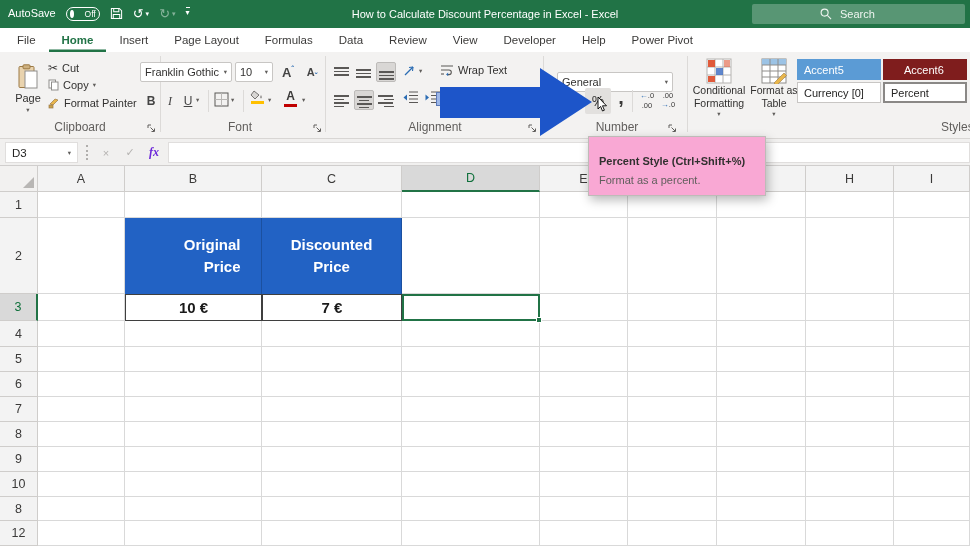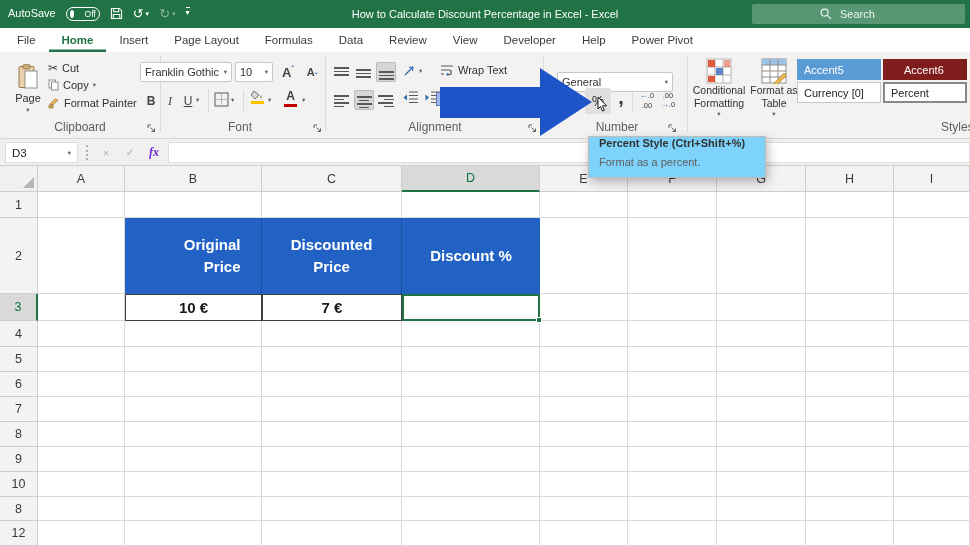--- a/index.html
+++ b/index.html
@@ -70,21 +70,21 @@
   .vline { position:absolute; top:0; width:1px; height:354px; background:#d9d9d9; }
   .hline { position:absolute; left:0; height:1px; width:932px; background:#d9d9d9; }
   .thdr-block { position:absolute; z-index:2; display:flex; }
   .thdr-cell { display:flex; align-items:center; justify-content:center; font-weight:700; font-size:15px; line-height:1.45; text-align:center; }
   .thdr-cell span { display:inline-block; max-width:95px; }
   .tval { position:absolute; z-index:2; display:flex; align-items:center; justify-content:center; font-weight:700; font-size:15px; color:#1a1a1a; background:#fff; border:1px solid #3f3f3f; }
   .selcell { position:absolute; z-index:3; border:2px solid #217346; background:transparent; }
   .fillhandle { position:absolute; z-index:4; width:6px; height:6px; background:#217346; border:1px solid #fff; }
   
   .big-arrow { position:absolute; left:438px; top:66px; z-index:40; }
-  .tooltip { position:absolute; left:588px; top:136px; width:178px; z-index:60; background:#7dd3fc; border:1px solid #bebbb8; box-shadow:2px 4px 10px rgba(0,0,0,.28); padding:0 10px 9px 10px; }
+  .tooltip { position:absolute; left:588px; top:136px; width:178px; z-index:60; background:#f9a8d4; border:1px solid #bebbb8; box-shadow:2px 4px 10px rgba(0,0,0,.28); padding:18px 10px 9px 10px; }
   .tooltip .tt-title { font-size:11px; font-weight:700; color:#323130; }
   .tooltip .tt-desc { font-size:11px; color:#605e5c; margin-top:7px; }
   .cursor { position:absolute; left:597px; top:97px; z-index:45; }
 </style>
 </head>
 <body>
 
 <div id="stage">
 
   <div class="titlebar">
@@ -428,23 +428,20 @@
         <div class="hline" style="top: 304px;"></div>
         <div class="hline" style="top: 328px;"></div>
         <div class="hline" style="top: 353px;"></div>
         <div class="thdr-block" style="left: 87px; top: 26px; height: 76px; background: rgb(34, 98, 196);">
           <div class="thdr-cell" style="width: 137px; color: rgb(255, 255, 255); border-right: 1px solid rgba(0, 0, 0, 0.18); text-align: right;">
             <span>Original Price</span>
           </div>
           <div class="thdr-cell" style="width: 140px; color: rgb(255, 255, 255); border-right: 1px solid rgba(0, 0, 0, 0.18);">
             <span>Discounted Price</span>
           </div>
-          <div class="thdr-cell" style="width: 138px; color: rgb(255, 255, 255);">
-            <span>Discount %</span>
-          </div>
         </div>
         <div class="tval" style="left: 87px; top: 102px; width: 137px; height: 27px;">10 €</div>
         <div class="tval" style="left: 224px; top: 102px; width: 140px; height: 27px;">7 €</div>
         <div class="selcell" style="left: 364px; top: 102px; width: 138px; height: 27px;"></div>
         <div class="fillhandle" style="left: 498px; top: 125px;"></div>
       </div>
   </div>
 
   <svg class="big-arrow" width="157" height="72" viewBox="0 0 157 72">
     <polygon id="arrowpoly" points="2,21 102,21 102,2 154,36 102,70 102,52 2,52" fill="#1D55C9"></polygon>

